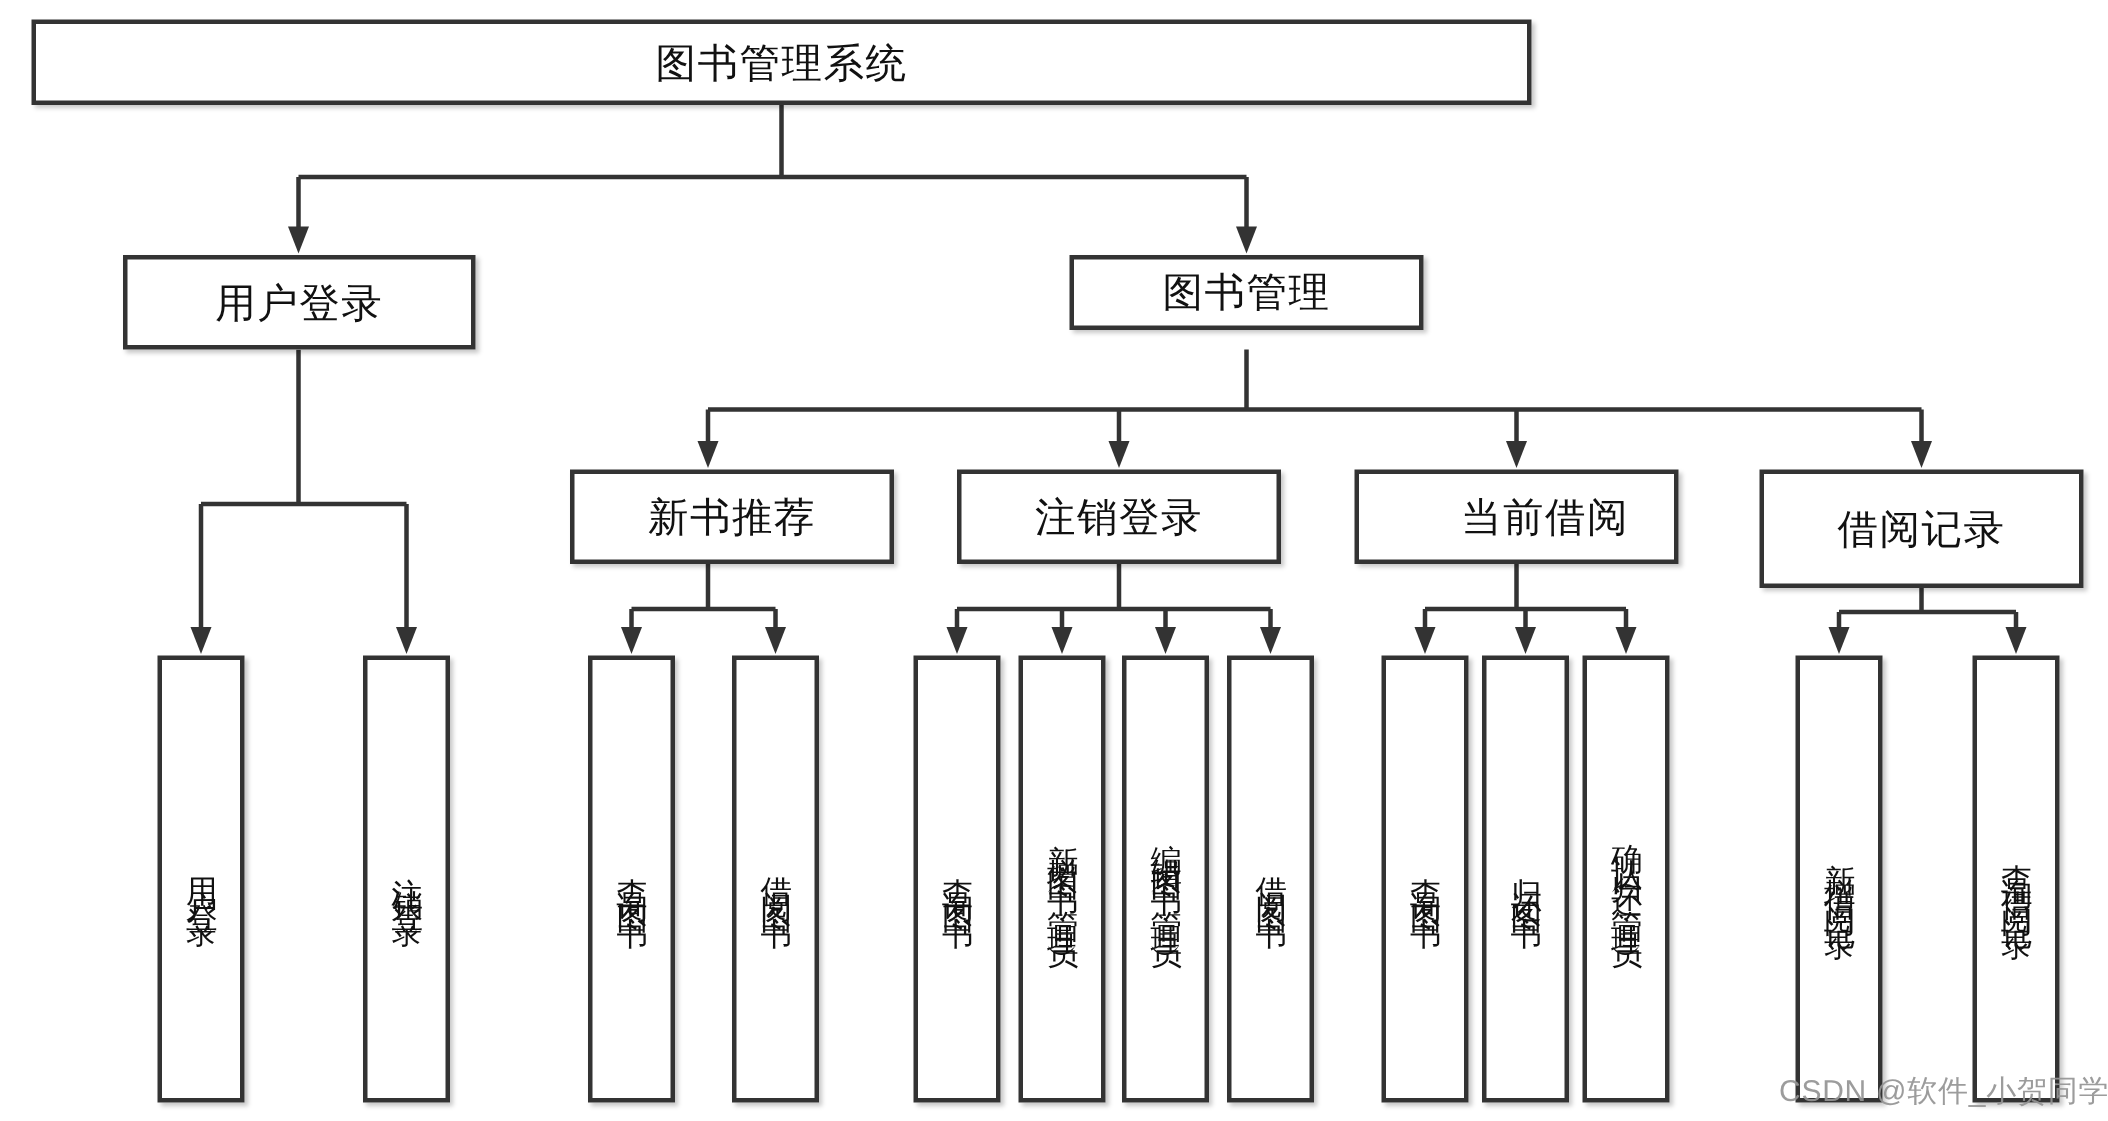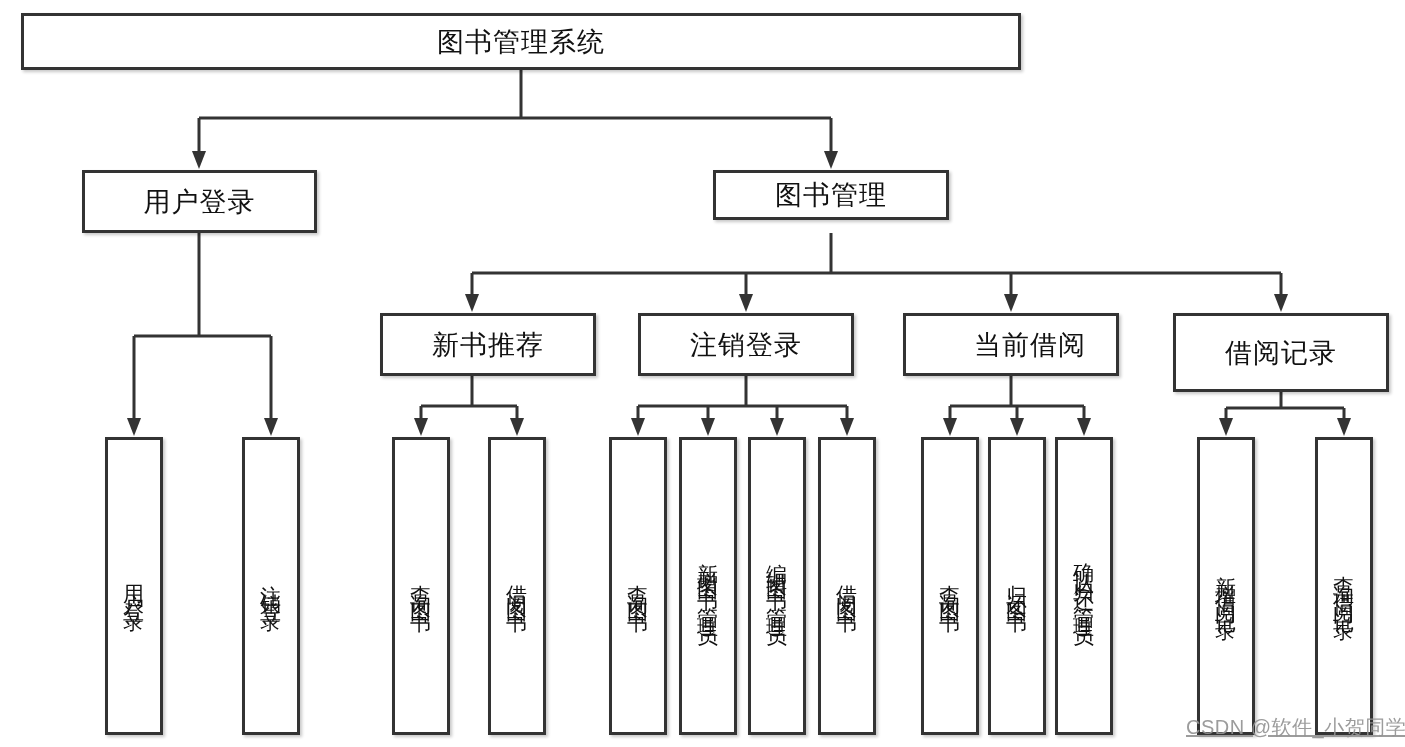--- a/index.html
+++ b/index.html
@@ -57,21 +57,20 @@
   }
   .watermark {
     position: absolute;
     left: 1186px;
     top: 714px;
     font-size: 20px;
     color: rgba(148,148,148,0.92);
     letter-spacing: 0.5px;
     white-space: nowrap;
     z-index: 5;
-    text-decoration: underline;
   }
 </style>
 </head>
 <body>
 
 <div class="canvas">
 
   <svg class="connectors" viewBox="0 0 1405 747" xmlns="http://www.w3.org/2000/svg" aria-hidden="true">
     <g stroke="#333333" stroke-width="3" fill="none">
 

